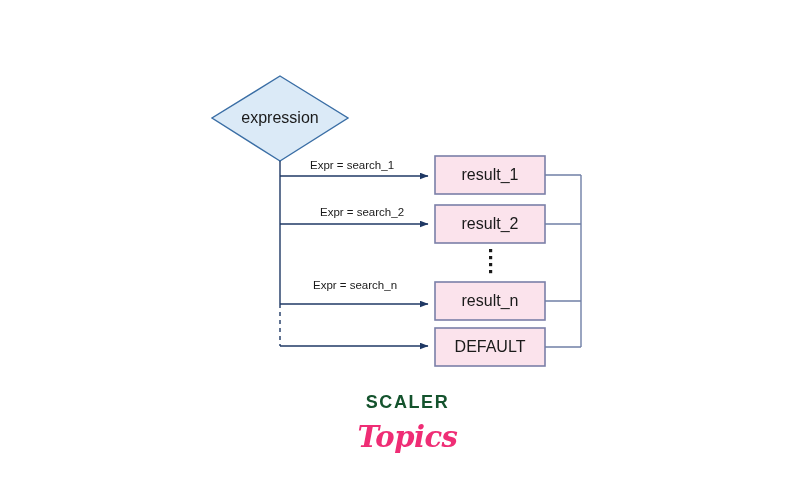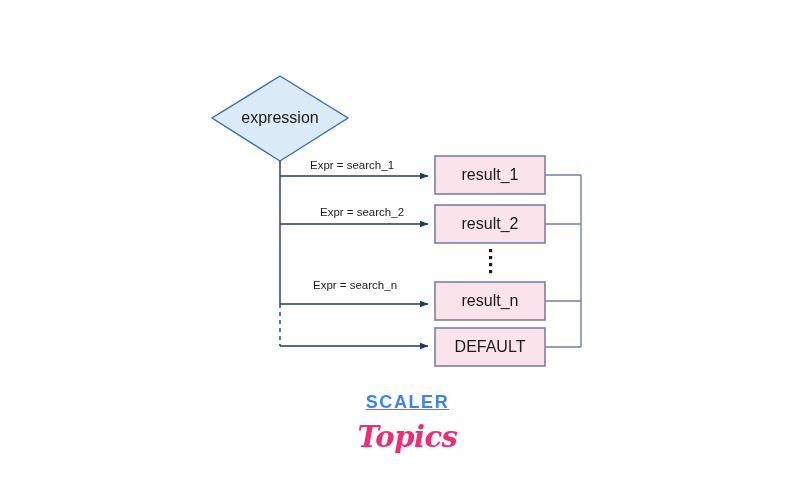--- a/index.html
+++ b/index.html
@@ -46,23 +46,22 @@
     width: 135px;
     height: 62px;
     text-align: center;
     user-select: none;
   }
   .logo-scaler {
     font-family: "Liberation Sans", sans-serif;
     font-size: 18px;
     font-weight: bold;
     letter-spacing: 1.6px;
-    color: #3b82f6;
+    color: #14532d;
     line-height: 20px;
-    text-decoration: underline;
   }
   .logo-topics {
     font-family: "DejaVu Serif", serif;
     font-style: italic;
     font-size: 29px;
     font-weight: bold;
     color: #ef2d75;
     line-height: 34px;
     margin-top: 8px;
     letter-spacing: -0.5px;

